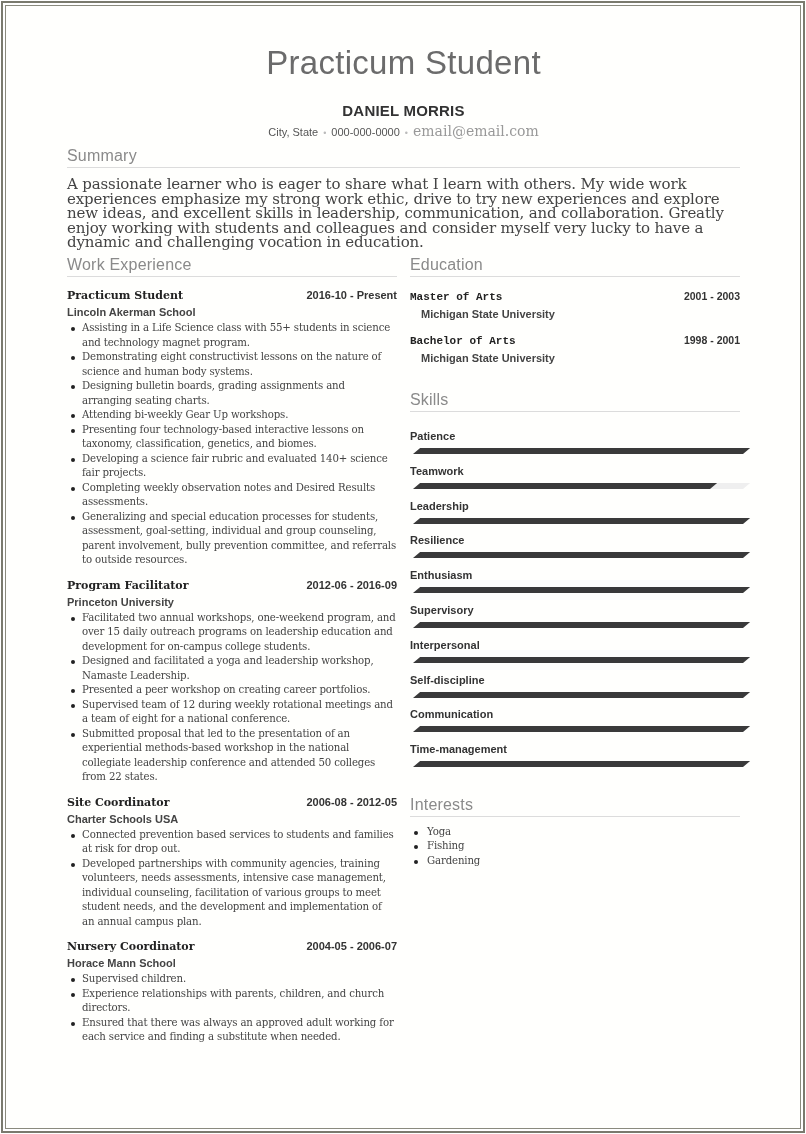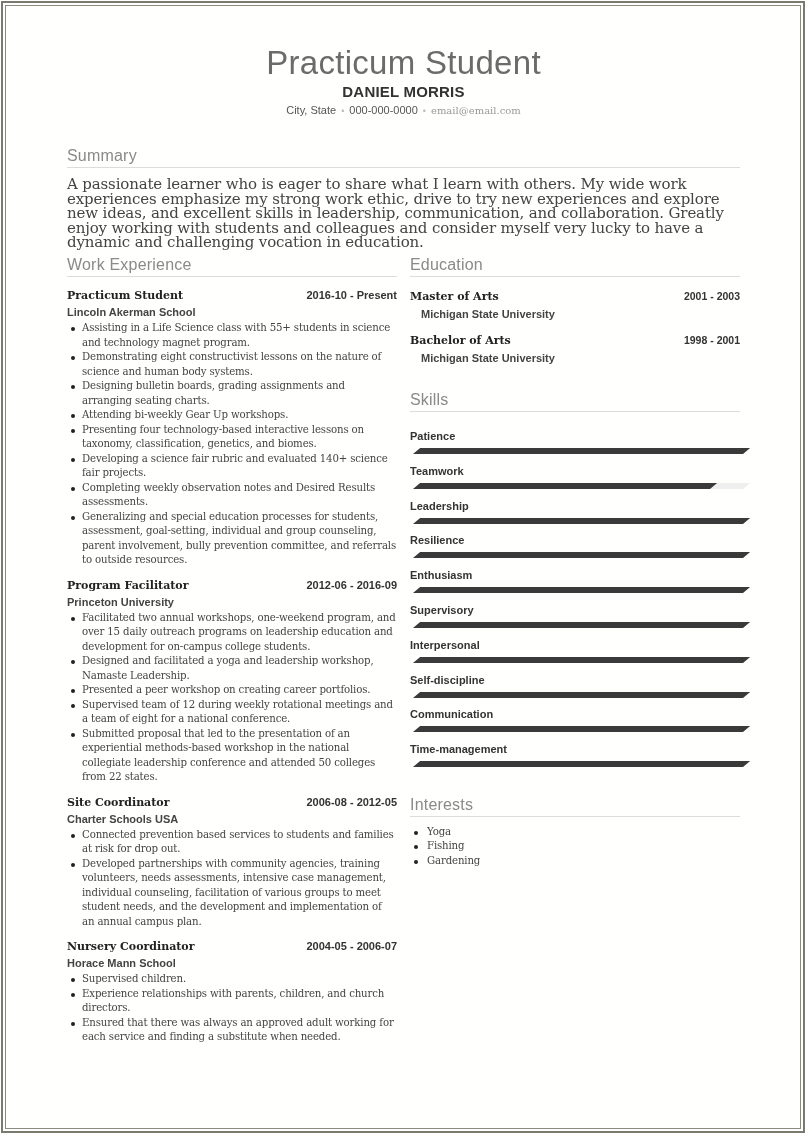--- a/index.html
+++ b/index.html
@@ -4,24 +4,24 @@
 <style>
   * { box-sizing: border-box; margin: 0; padding: 0; }
   html, body { width: 806px; height: 1134px; background: #ffffff; }
   body { position: relative; font-family: "DejaVu Serif", "Liberation Serif", serif; color: #444; }
   .frame-outer { position: absolute; left: 1px; top: 1px; width: 804px; height: 1132px; border: 2px solid #7a7a6e; }
   .frame-inner { position: absolute; left: 5px; top: 5px; width: 796px; height: 1124px; border: 1px solid #8a8a7e; background: #fffffd; }
   .page { position: absolute; left: 67px; top: 0; width: 673px; }
 
   .header { text-align: center; padding-top: 44px; }
   .title { font-family: "Liberation Sans", sans-serif; font-weight: 300; font-size: 33px; color: #6b6b6b; letter-spacing: 0.3px; line-height: 38px; }
-  .name { font-family: "Liberation Sans", sans-serif; font-weight: bold; font-size: 15px; color: #333; margin-top: 1px; letter-spacing: 0.2px; }
+  .name { font-family: "Liberation Sans", sans-serif; font-weight: bold; font-size: 15px; color: #333; margin-top: 20px; letter-spacing: 0.2px; }
   .contact { font-family: "Liberation Sans", sans-serif; font-size: 11px; color: #555; margin-top: 4px; }
   .contact .sep { color: #bbb; margin: 0 5px; font-size: 9px; }
-  .contact .email { color: #999; font-family: "DejaVu Serif", serif; font-size: 10px; margin-top: 32px; }
+  .contact .email { color: #999; font-family: "DejaVu Serif", serif; font-size: 14px; margin-top: 32px; }
 
   .section-title { font-family: "Liberation Sans", sans-serif; font-weight: 300; font-size: 16px; color: #8a8a8a; padding-bottom: 2px; border-bottom: 1px solid #dcdcdc; letter-spacing: 0.2px; }
 
   .summary { position: absolute; top: 147px; left: 0; width: 673px; }
   .summary p { font-size: 15px; line-height: 14.5px; color: #444; margin-top: 9px; letter-spacing: -0.15px; }
 
   .left-col { position: absolute; top: 256px; left: 0; width: 330px; }
   .right-col { position: absolute; top: 256px; left: 343px; width: 330px; }
 
   .job { margin-top: 12px; }
@@ -30,21 +30,21 @@
   .job-title { font-weight: bold; font-size: 11px; color: #222; }
   .job-dates { font-family: "Liberation Sans", sans-serif; font-weight: bold; font-size: 11px; color: #333; }
   .job-org { font-family: "Liberation Sans", sans-serif; font-weight: bold; font-size: 11px; color: #444; margin-top: 4px; }
   ul.bullets { list-style: none; margin-top: 3px; }
   ul.bullets li { position: relative; padding-left: 15px; font-size: 10.2px; line-height: 14.5px; color: #444; letter-spacing: -0.15px; }
   ul.bullets li::before { content: ""; position: absolute; left: 4px; top: 6px; width: 4px; height: 4px; border-radius: 50%; background: #222; }
 
   .edu { margin-top: 13px; }
   .edu + .edu { margin-top: 14px; }
   .edu-head { display: flex; justify-content: space-between; align-items: baseline; }
-  .edu-degree { font-weight: bold; font-size: 11px; color: #222; }
+  .edu-degree { font-weight: bold; font-size: 11px; color: #222; font-family: Liberation Mono, monospace; }
   .edu-dates { font-family: "Liberation Sans", sans-serif; font-weight: bold; font-size: 10.5px; color: #333; }
   .edu-school { font-family: "Liberation Sans", sans-serif; font-weight: bold; font-size: 11px; color: #444; margin-top: 5px; padding-left: 11px; }
 
   .skills-section { margin-top: 27px; }
   .skill { margin-top: 0; height: 34.8px; position: relative; }
   .skill:first-of-type { margin-top: 10px; }
   .skill-label { font-family: "Liberation Sans", sans-serif; font-weight: bold; font-size: 11px; color: #333; padding-top: 0; }
   .skill-bar { position: absolute; left: 0; top: 18px; width: 330px; height: 6px; transform: skewX(-50deg); transform-origin: bottom left; background: #efefef; margin-left: 3px; }
   .skill-fill { height: 100%; background: #3a3a3a; }
 

